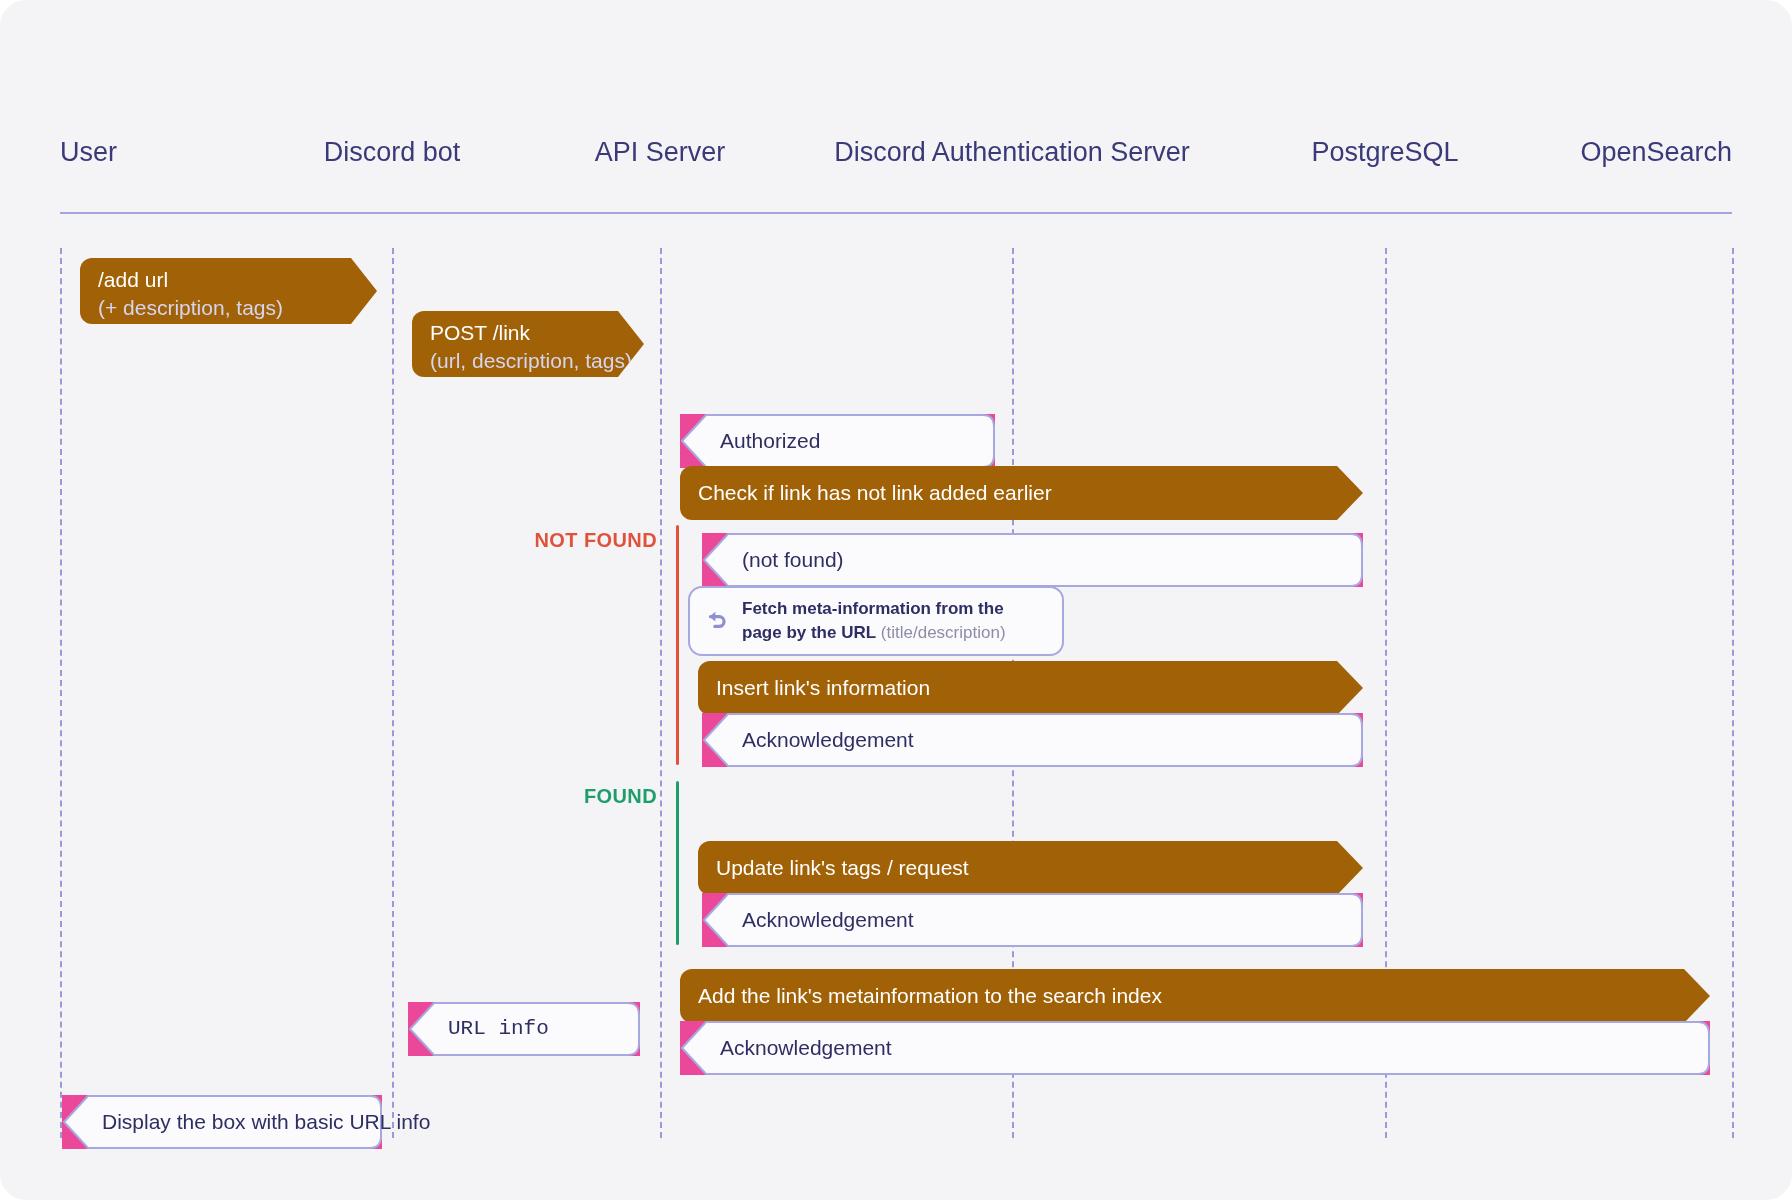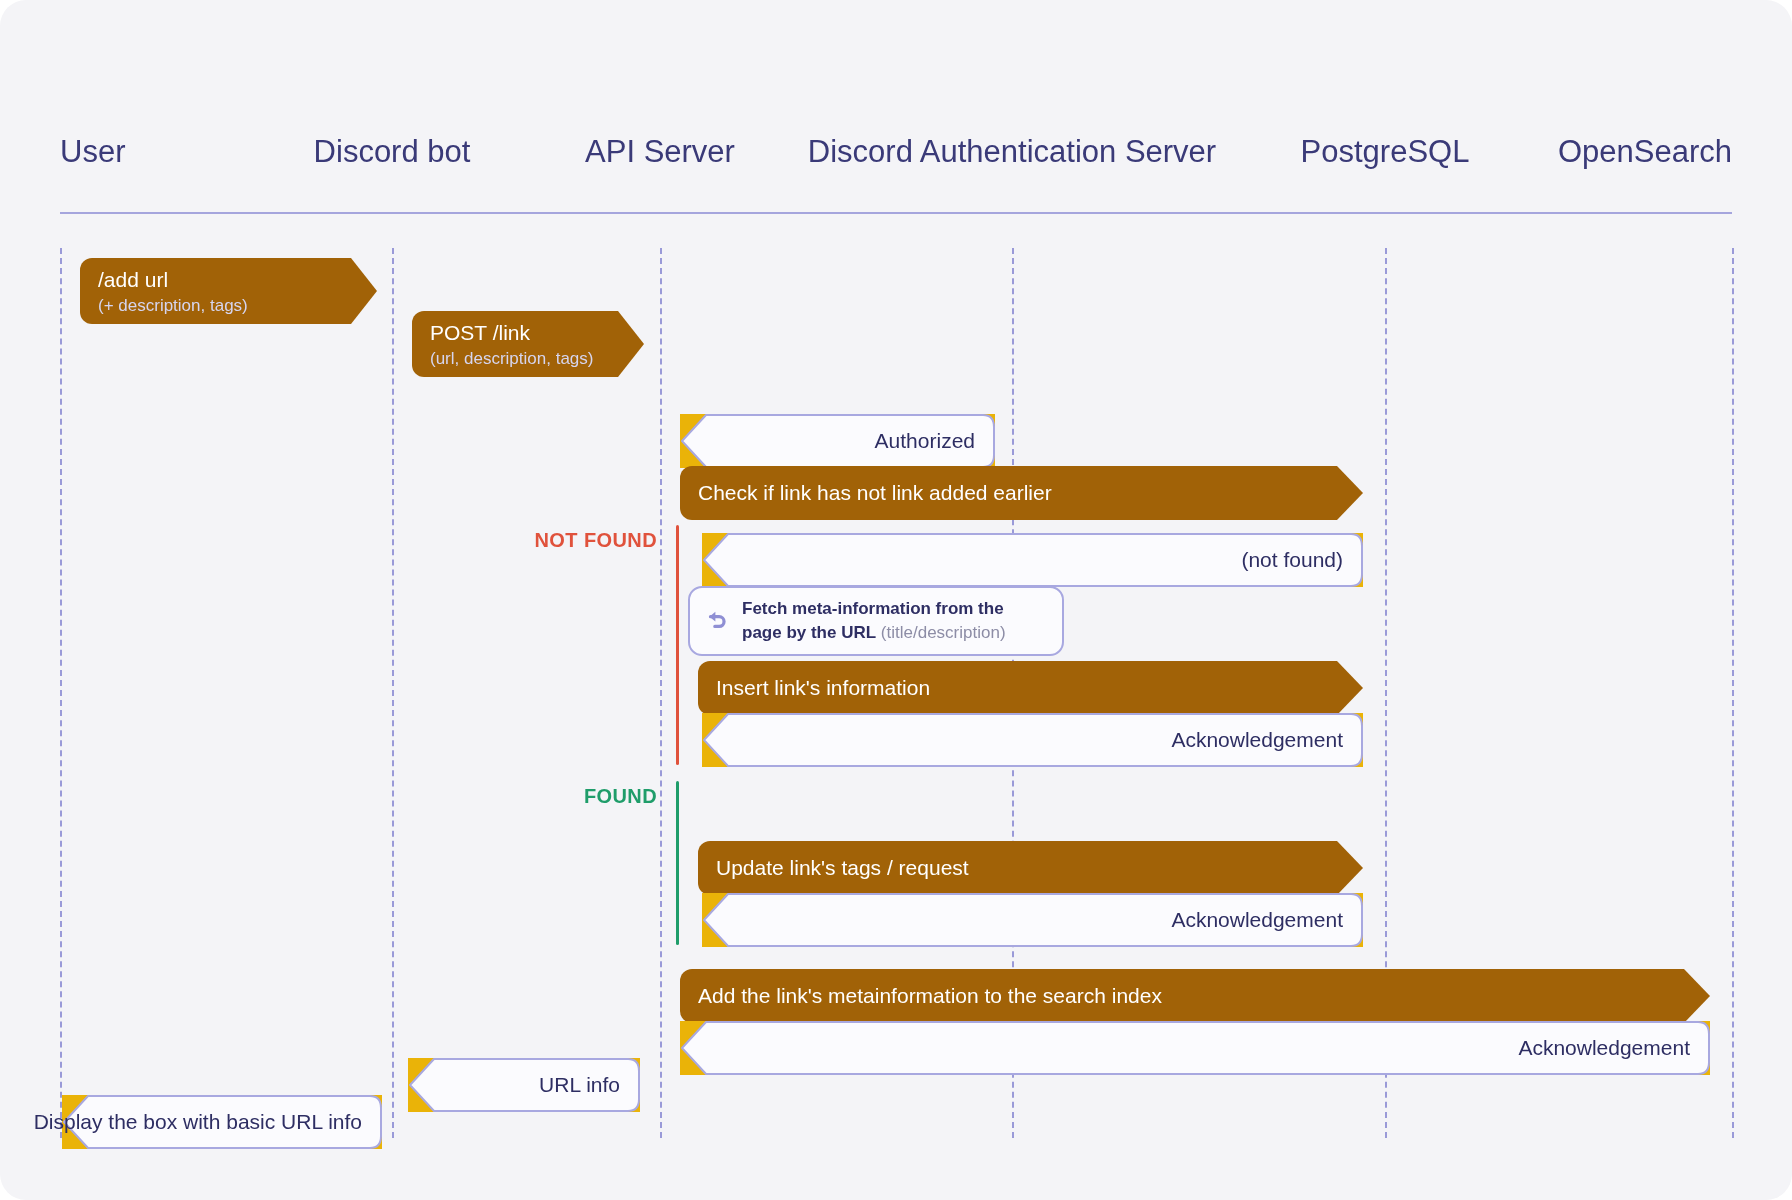--- a/index.html
+++ b/index.html
@@ -23,21 +23,21 @@
   
   #headers {
     position: absolute;
     left: 0; top: 0;
     width: 1792px; height: 230px;
   }
   .participant-label {
     position: absolute;
     top: 152px;
     transform: translateY(-50%);
-    font-size: 31px;
+    font-size: 27px;
     font-weight: 400;
     color: #3a3a78;
     white-space: nowrap;
   }
   .participant-label.align-left   { transform: translate(0, -50%); }
   .participant-label.align-center { transform: translate(-50%, -50%); }
   .participant-label.align-right  { transform: translate(-100%, -50%); }
 
   #header-rule {
     position: absolute;
@@ -85,23 +85,22 @@
       0 100%);
     border-radius: 12px;
   }
   .msg.request.two-line {
     align-items: flex-start;
     padding-top: 9px;
   }
 
   
   .msg.reply {
-    background: #eab308;
+    background: #ec4899;
     color: #2e2e63;
-    justify-content: flex-end;
     padding-left: 40px;
     padding-right: 20px;
   }
   .msg.reply .reply-shape {
     position: absolute;
     left: 0; top: 0;
     width: 100%; height: 100%;
     pointer-events: none;
   }
   .msg.reply .reply-shape svg { display: block; width: 100%; height: 100%; }
@@ -109,21 +108,21 @@
   .msg-text {
     position: relative;
     z-index: 2;
     font-size: 20px;
     line-height: 1.25;
     white-space: nowrap;
   }
   .msg.request .msg-title { font-size: 21px; color: #ffffff; }
   .msg.request .msg-sub {
     display: block;
-    font-size: 17px;
+    font-size: 21px;
     color: #d6d5ef;
     margin-top: 2px;
   }
   .msg.reply .msg-text { font-size: 21px; font-weight: 400; }
 
   
   .selfnote {
     position: absolute;
     display: flex;
     align-items: center;
@@ -249,21 +248,21 @@
         <div class="msg-text"><span class="msg-title">Add the link's metainformation to the search index</span></div>
       </div>
       <div class="msg reply" style="left: 680px; top: 1021px; width: 1030px;">
         <div class="reply-shape">
           <svg viewBox="0 0 1030 54" preserveAspectRatio="none">
             <path d="M 26 1 L 1018 1 Q 1029 1 1029 13 L 1029 41 Q 1029 53 1018 53 L 26 53 L 2 27 Z" fill="#fbfbfe" stroke="#a8a8e0" stroke-width="2" stroke-linejoin="round"></path>
           </svg>
         </div>
         <div class="msg-text">Acknowledgement</div>
       </div>
-      <div class="msg reply" style="left: 408px; top: 1058px; width: 232px;">
+      <div class="msg reply" style="left: 408px; top: 1002px; width: 232px; font-family: Liberation Mono, monospace;">
         <div class="reply-shape">
           <svg viewBox="0 0 232 54" preserveAspectRatio="none">
             <path d="M 26 1 L 220 1 Q 231 1 231 13 L 231 41 Q 231 53 220 53 L 26 53 L 2 27 Z" fill="#fbfbfe" stroke="#a8a8e0" stroke-width="2" stroke-linejoin="round"></path>
           </svg>
         </div>
         <div class="msg-text">URL info</div>
       </div>
       <div class="msg reply" style="left: 62px; top: 1095px; width: 320px;">
         <div class="reply-shape">
           <svg viewBox="0 0 320 54" preserveAspectRatio="none">

